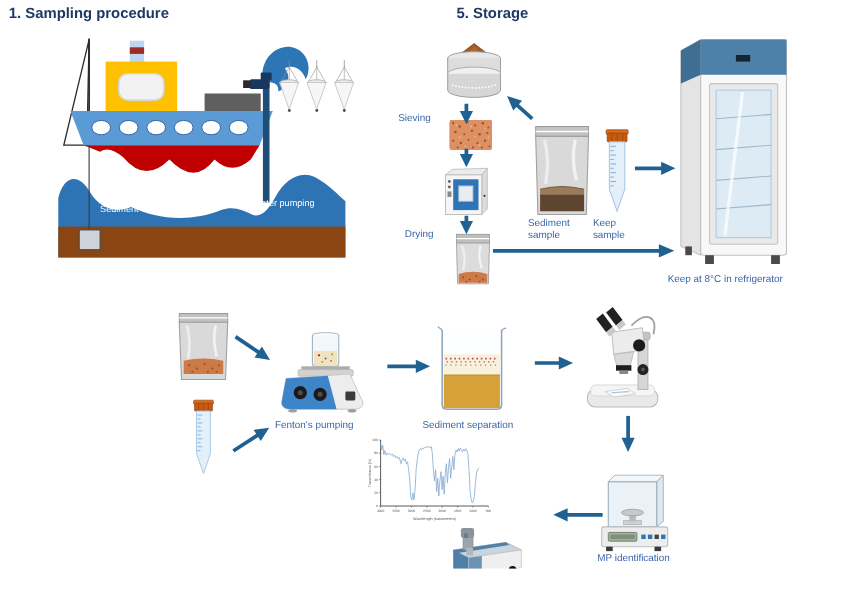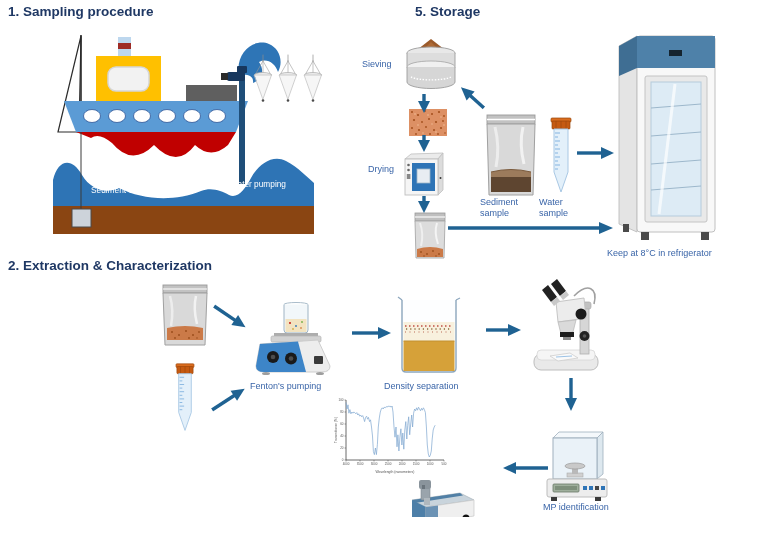--- a/index.html
+++ b/index.html
@@ -1,34 +1,33 @@
 <!DOCTYPE html>
 <html><head>
 <meta charset="utf-8">
 <style>
   html,body{margin:0;padding:0;background:#fff;}
   #canvas{position:relative;width:768px;height:517px;background:#ffffff;overflow:hidden;
           font-family:"Liberation Sans", sans-serif;}
   .abs{position:absolute;}
   .ttl{position:absolute;font-size:13.5px;font-weight:bold;color:#1F3864;white-space:nowrap;}
   .lbl{position:absolute;font-size:9px;color:#3A65A8;white-space:pre-line;line-height:1.25;}
-  .lbl.left{text-align:left;}
+  .lbl.left{text-align:left;margin-top:43px;}
   .arr{position:absolute;height:14px;}
   .arr line{stroke:#1F6292;stroke-width:3.4px;}
   .arr polygon{fill:#1F6292;}
   svg text{font-family:"Liberation Sans", sans-serif;}
 </style>
 </head>
 <body>
 
 <div id="canvas">
 
   <div class="ttl" style="left:8px;top:4px">1. Sampling procedure</div>
   <div class="ttl" style="left:415px;top:4px">5. Storage</div>
-  <div class="ttl" style="left:8px;top:258px">2. Extraction &amp; Characterization</div>
 
   <svg class="abs" style="left:15px;top:28px;width:320px;height:226px" viewBox="0 0 320 226">
     <polygon points="66,8 43,104 64,104" fill="#FEFEFE" stroke="#2b2b2b" stroke-width="1.2"></polygon>
     <line x1="66" y1="7" x2="66" y2="104" stroke="#2b2b2b" stroke-width="1.6"></line>
     <rect x="103" y="9" width="13" height="21" fill="#BDD7EE"></rect>
     <rect x="103" y="15" width="13" height="6" fill="#9E2B25"></rect>
     <rect x="81" y="28" width="65" height="45" fill="#FFC000"></rect>
     <rect x="93" y="39" width="41" height="24" rx="8" fill="#F2F2F2" stroke="#D6D6D6" stroke-width="1.5"></rect>
     <rect x="171" y="57" width="51" height="16" fill="#5F5F5F"></rect>
     <polygon points="49,73 233,73 221,104 61,104" fill="#5B9BD5"></polygon>
@@ -392,25 +391,25 @@
     <rect x="17" y="12" width="9" height="12" rx="1" fill="#9AA4AC" stroke="#7E8890" stroke-width="0.6"></rect>
     <rect x="15" y="4" width="12" height="9" rx="2" fill="#8A949C"></rect>
     <rect x="20" y="22" width="6" height="7" fill="#B0B8BE"></rect>
     <rect x="18" y="9" width="3" height="4" fill="#6A747C"></rect>
   </svg>
 
   <div class="lbl left" style="left:362px;top:59px">Sieving</div>
   <div class="lbl left" style="left:368px;top:164px">Drying</div>
   <div class="lbl" style="left:480px;top:197px;width:62px">Sediment
 sample</div>
-  <div class="lbl" style="left:539px;top:197px;width:46px">Water
+  <div class="lbl" style="left:539px;top:197px;width:46px">Keep
 sample</div>
   <div class="lbl" style="left:607px;top:248px;width:130px;white-space:nowrap">Keep at 8°C in refrigerator</div>
   <div class="lbl" style="left:250px;top:381px;width:92px">Fenton's pumping</div>
-  <div class="lbl" style="left:384px;top:381px;width:92px">Density separation</div>
+  <div class="lbl" style="left:384px;top:381px;width:92px">Sediment separation</div>
   <div class="lbl" style="left:543px;top:502px;width:72px;white-space:nowrap;text-align:left">MP identification</div>
 
   <svg class="arr" style="left:424px;top:87px;width:20px;transform:rotate(90deg);transform-origin:0 50%" viewBox="0 0 20 14">
       <line x1="0" y1="7" x2="9" y2="7"></line>
       <polygon points="7,1 19,7 7,13"></polygon>
     </svg>
   <svg class="arr" style="left:484px;top:101px;width:32px;transform:rotate(-138deg);transform-origin:0 50%" viewBox="0 0 32 14">
       <line x1="0" y1="7" x2="19" y2="7"></line>
       <polygon points="18,1 31,7 18,13"></polygon>
     </svg>

